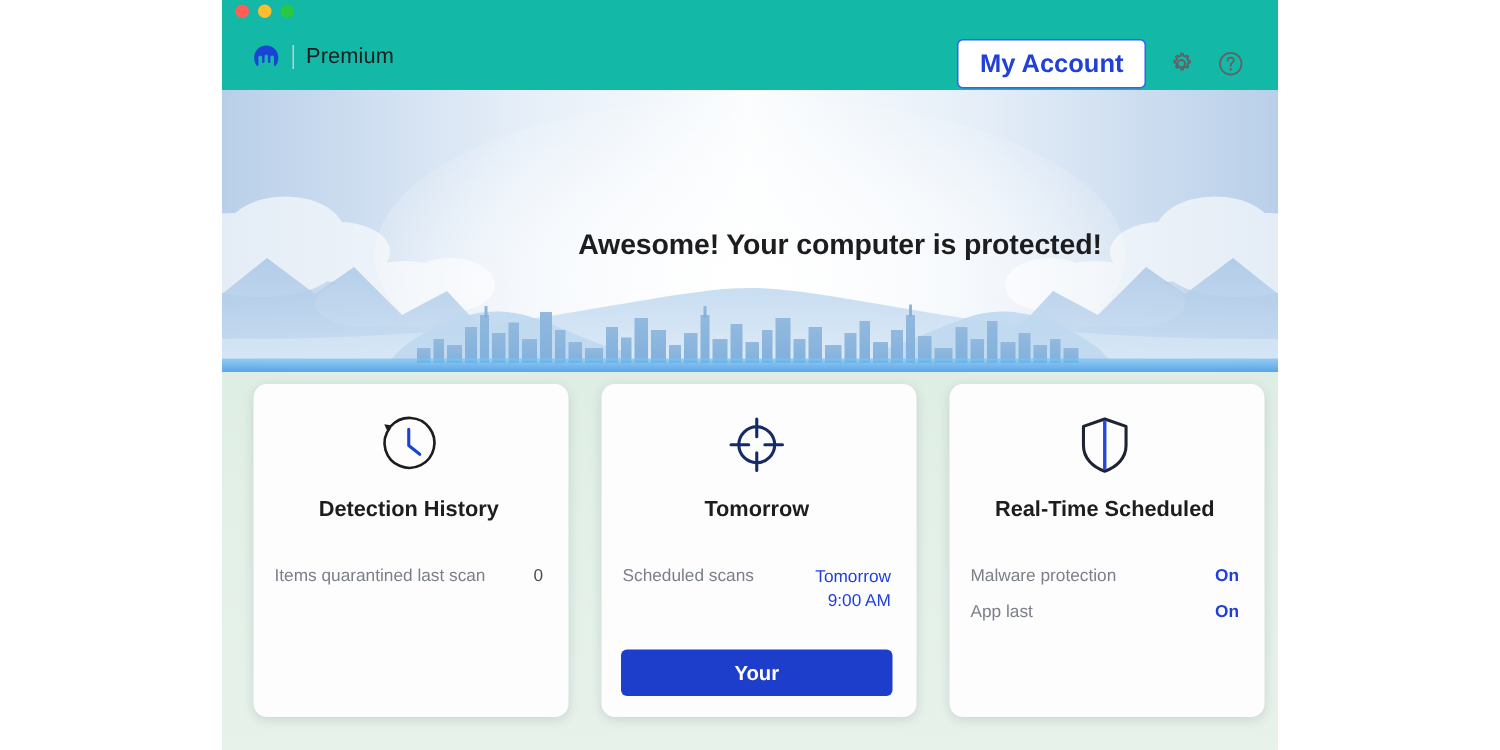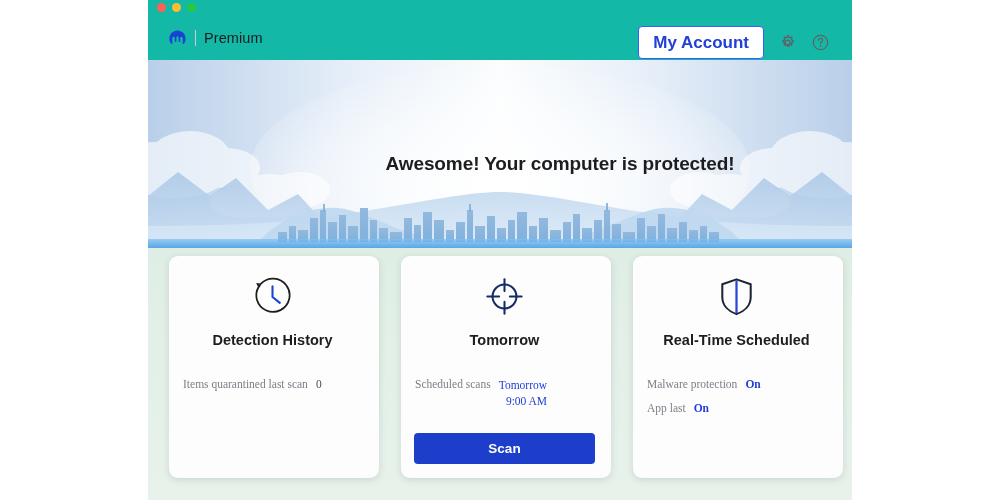--- a/index.html
+++ b/index.html
@@ -173,24 +173,24 @@
     color: #1d1d1f;
   }
   .card-rows {
     position: absolute;
     left: 14px;
     top: 122px;
     width: 179px;
   }
   .card-row {
     display: flex;
+    justify-content: space-between;
     align-items: flex-start;
     margin-bottom: 12px;
     font-size: 11.5px;
-    font-family: Liberation Serif, serif;
   }
   .row-label { color: #7b7f87; }
   .row-value { color: #4a4d55; padding-left: 8px; white-space: nowrap; }
   .row-value.accent {
     color: #2040d8;
     text-align: right;
     line-height: 1.35;
   }
   .row-value.accent-bold {
     color: #2040d8;
@@ -405,21 +405,21 @@
           </svg>
         </div>
         <div class="card-title">Tomorrow</div>
         <div class="card-rows">
           <div class="card-row">
             <span class="row-label">Scheduled scans</span>
             <span class="row-value accent" style="white-space:pre-line;">Tomorrow
 9:00 AM</span>
           </div>
         </div>
-        <button id="scan-button">Scan</button>
+        <button id="scan-button">Your</button>
       </div>
 
       <div class="card">
         <div class="card-icon-wrap">
           <svg class="card-icon" viewBox="0 0 48 48">
             <path d="M24 6.5 L38.5 11.5 L38.5 24.5 C38.5 33 32.2 39.2 24 42 C15.8 39.2 9.5 33 9.5 24.5 L9.5 11.5 Z" fill="none" stroke="#1d2333" stroke-width="2.1" stroke-linejoin="round"></path>
             <line x1="24" y1="7.4" x2="24" y2="41.2" stroke="#2648d8" stroke-width="2.3"></line>
           </svg>
         </div>
         <div class="card-title">Real-Time Scheduled</div>

